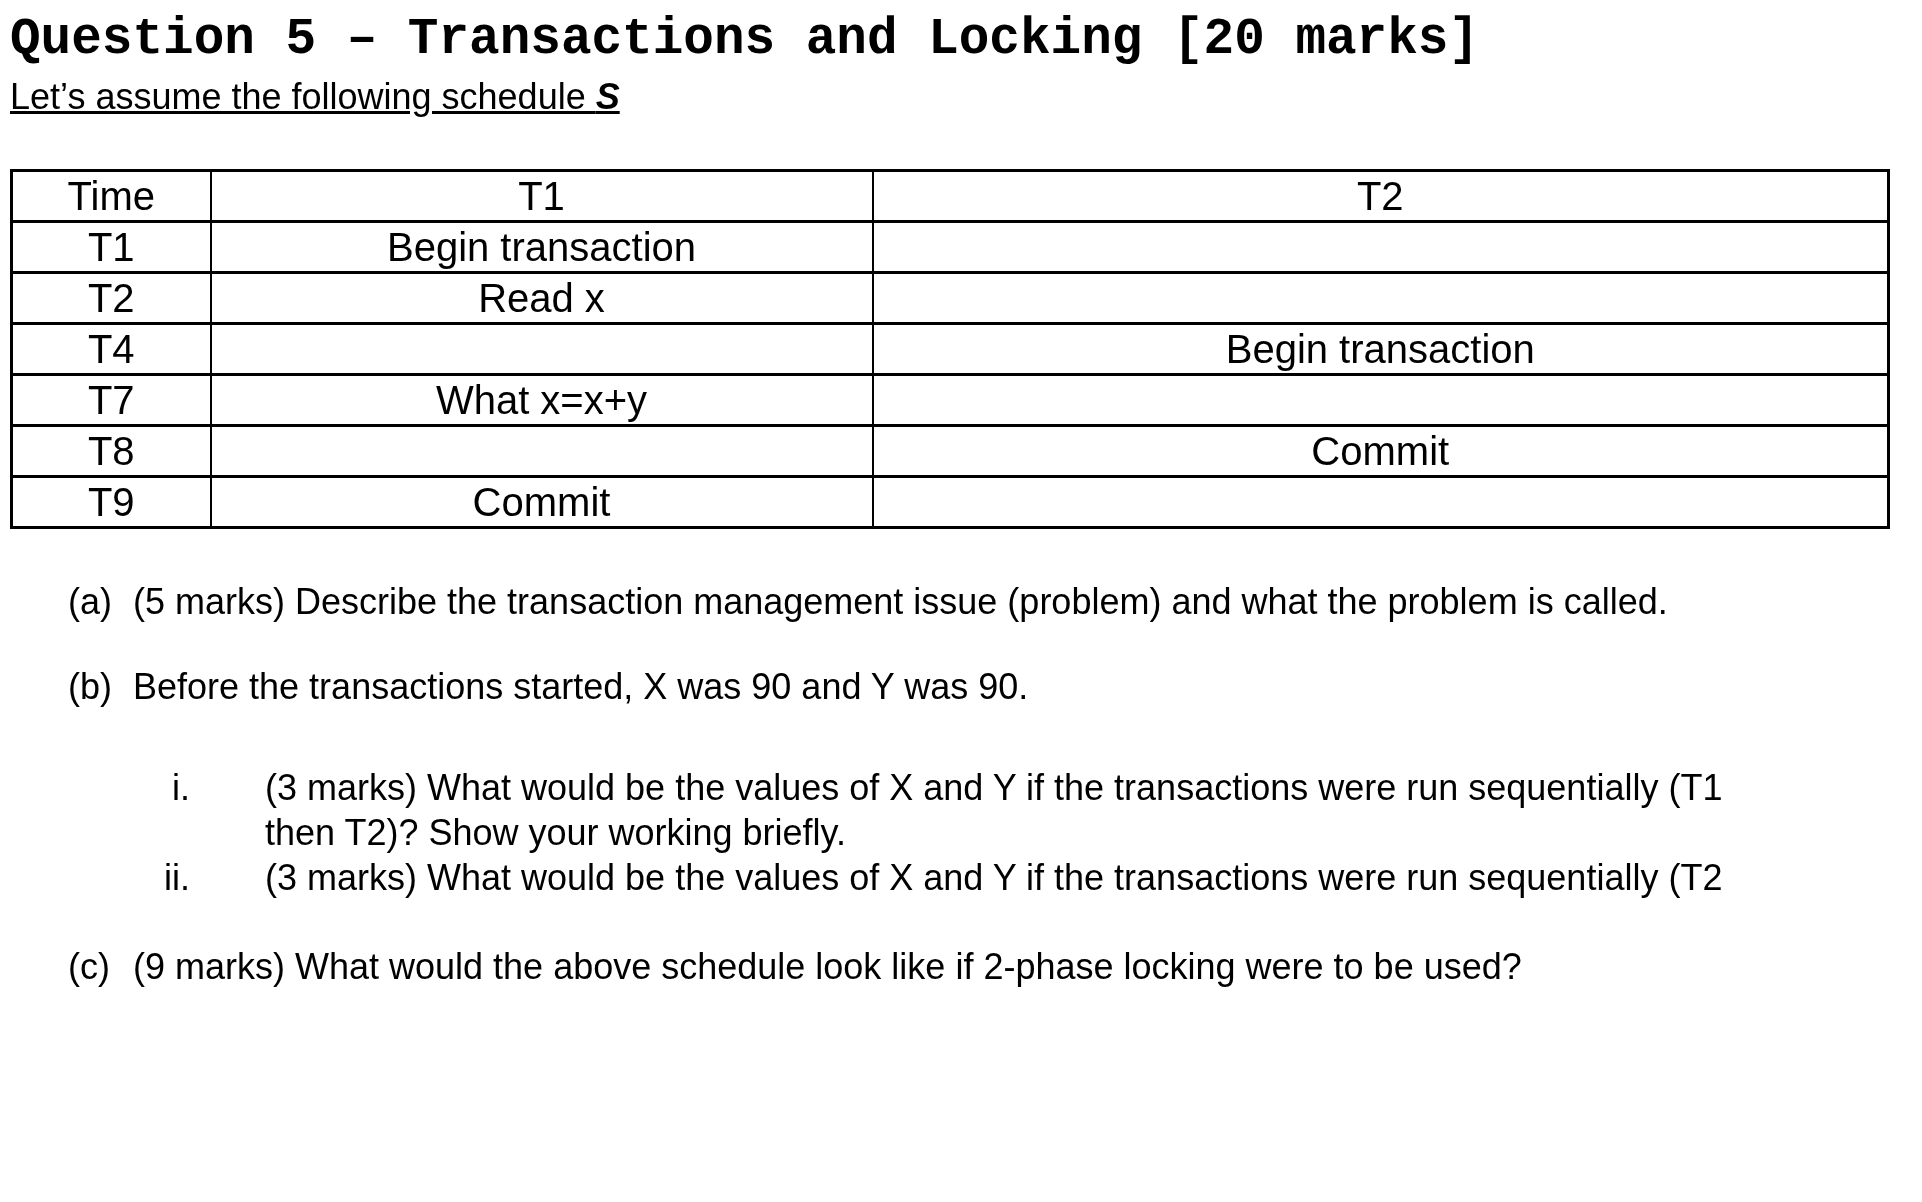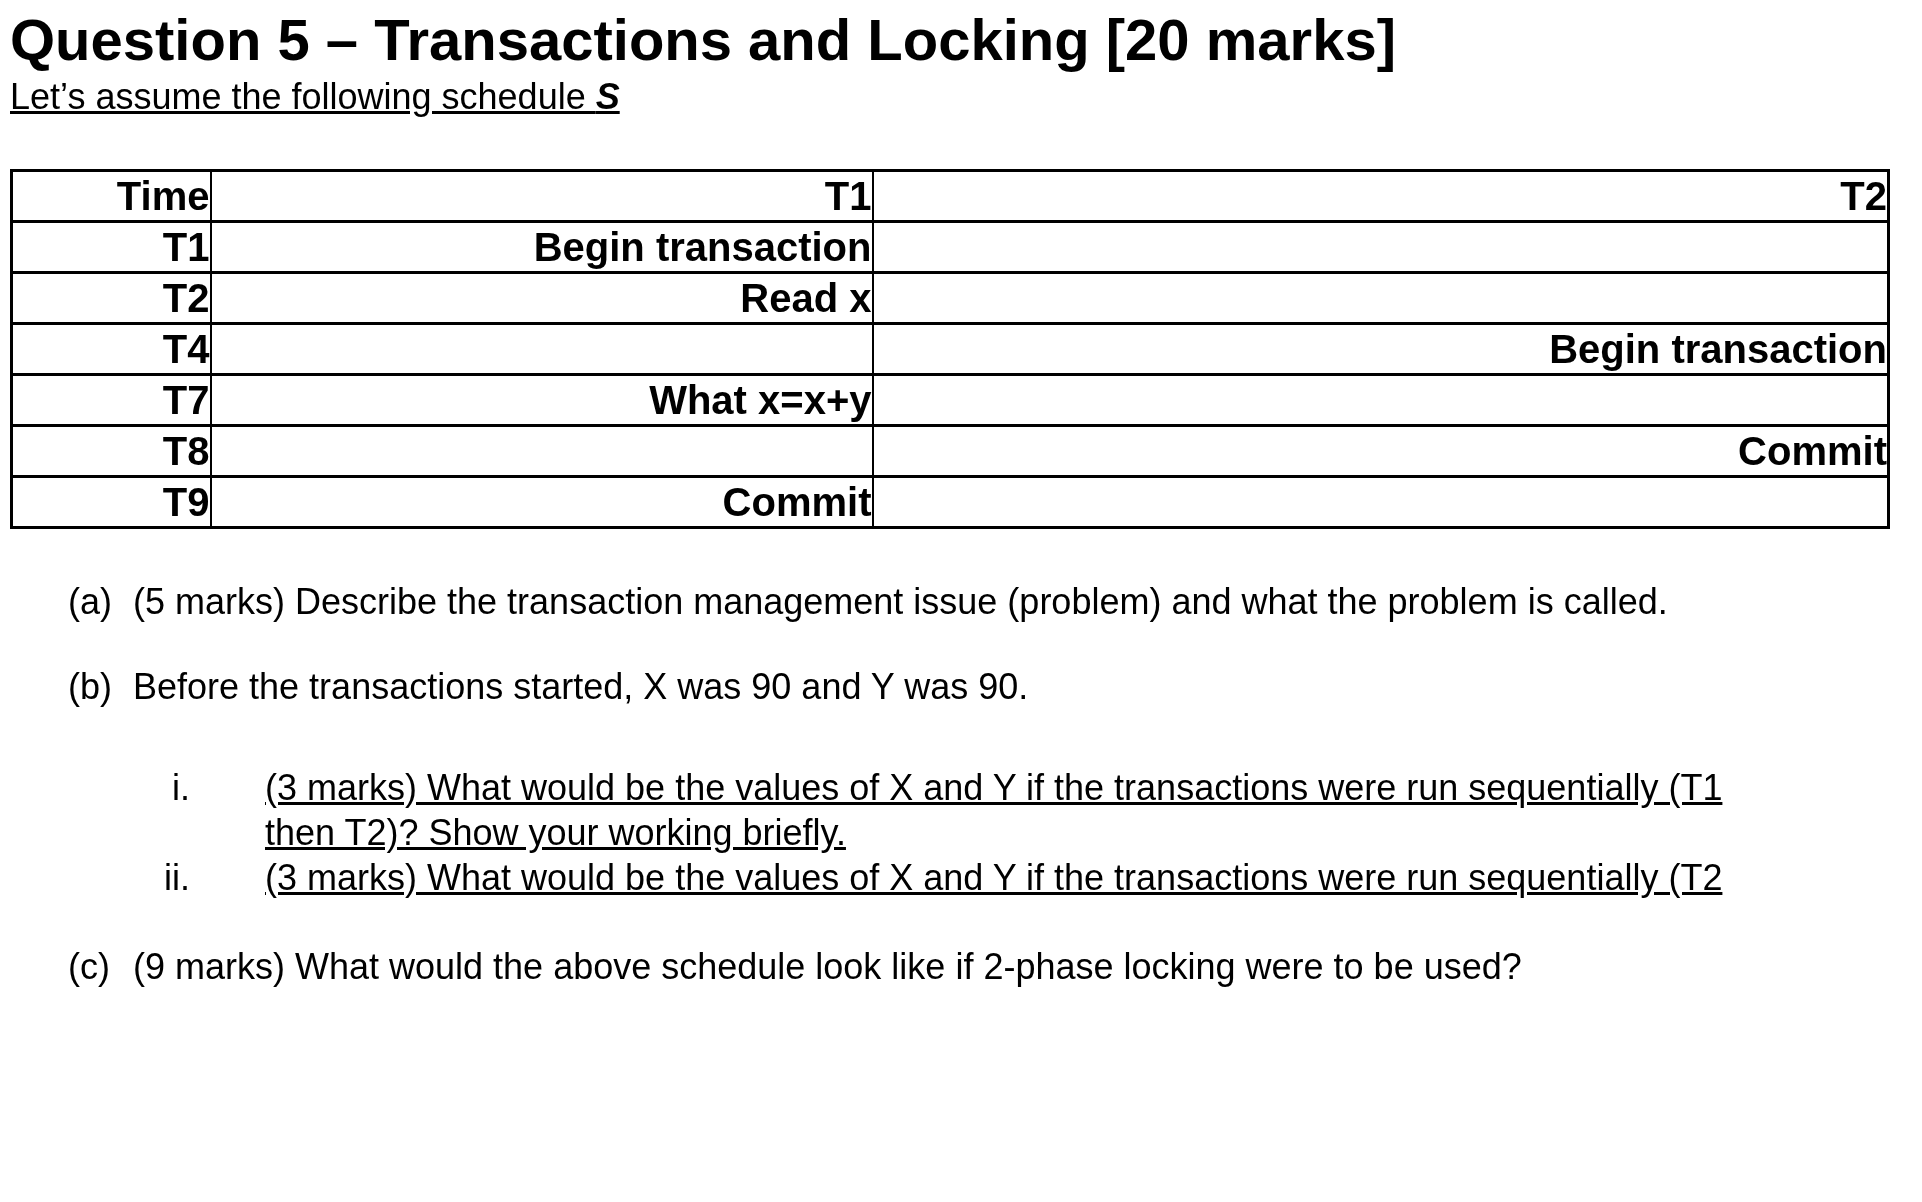--- a/index.html
+++ b/index.html
@@ -10,25 +10,26 @@
     font-family: "Liberation Sans", sans-serif;
   }
   .page {
     position: relative;
     width: 1922px;
     height: 1202px;
     background: #ffffff;
     overflow: hidden;
   }
   .title {
-    font-size: 58px;
+    font-size: 51px;
     font-weight: bold;
     line-height: 52px;
     margin: 14px 0 0 10px;
     white-space: nowrap;
+    font-family: Liberation Mono, monospace;
   }
   .subtitle {
     font-size: 36px;
     line-height: 41px;
     margin: 10px 0 0 10px;
     white-space: nowrap;
     text-decoration: underline;
   }
   .schedule-s {
     font-weight: bold;
@@ -43,22 +44,22 @@
   }
   table.schedule th,
   table.schedule td {
     border-left: 2px solid #000;
     border-right: 2px solid #000;
     border-top: 3px solid #000;
     border-bottom: 3px solid #000;
     height: 48px;
     padding: 0;
     font-size: 40px;
-    font-weight: bold;
-    text-align: right;
+    font-weight: normal;
+    text-align: center;
     vertical-align: middle;
     overflow: hidden;
     white-space: nowrap;
   }
   .questions {
     margin-left: 68px;
     font-size: 36px;
   }
   .q {
     display: flex;
@@ -85,21 +86,20 @@
     flex: 0 0 122px;
     text-align: right;
     line-height: 45px;
   }
   .subitem .itext {
     margin-left: 75px;
     line-height: 45px;
   }
   .subitem .itext div {
     white-space: nowrap;
-    text-decoration: underline;
   }
 </style>
 </head>
 <body>
 
 <div class="page">
 
   <div class="title">Question 5 – Transactions and Locking [20 marks]</div>
 
   <div class="subtitle"><span>Let’s assume the following schedule </span><span class="schedule-s">S</span></div>

